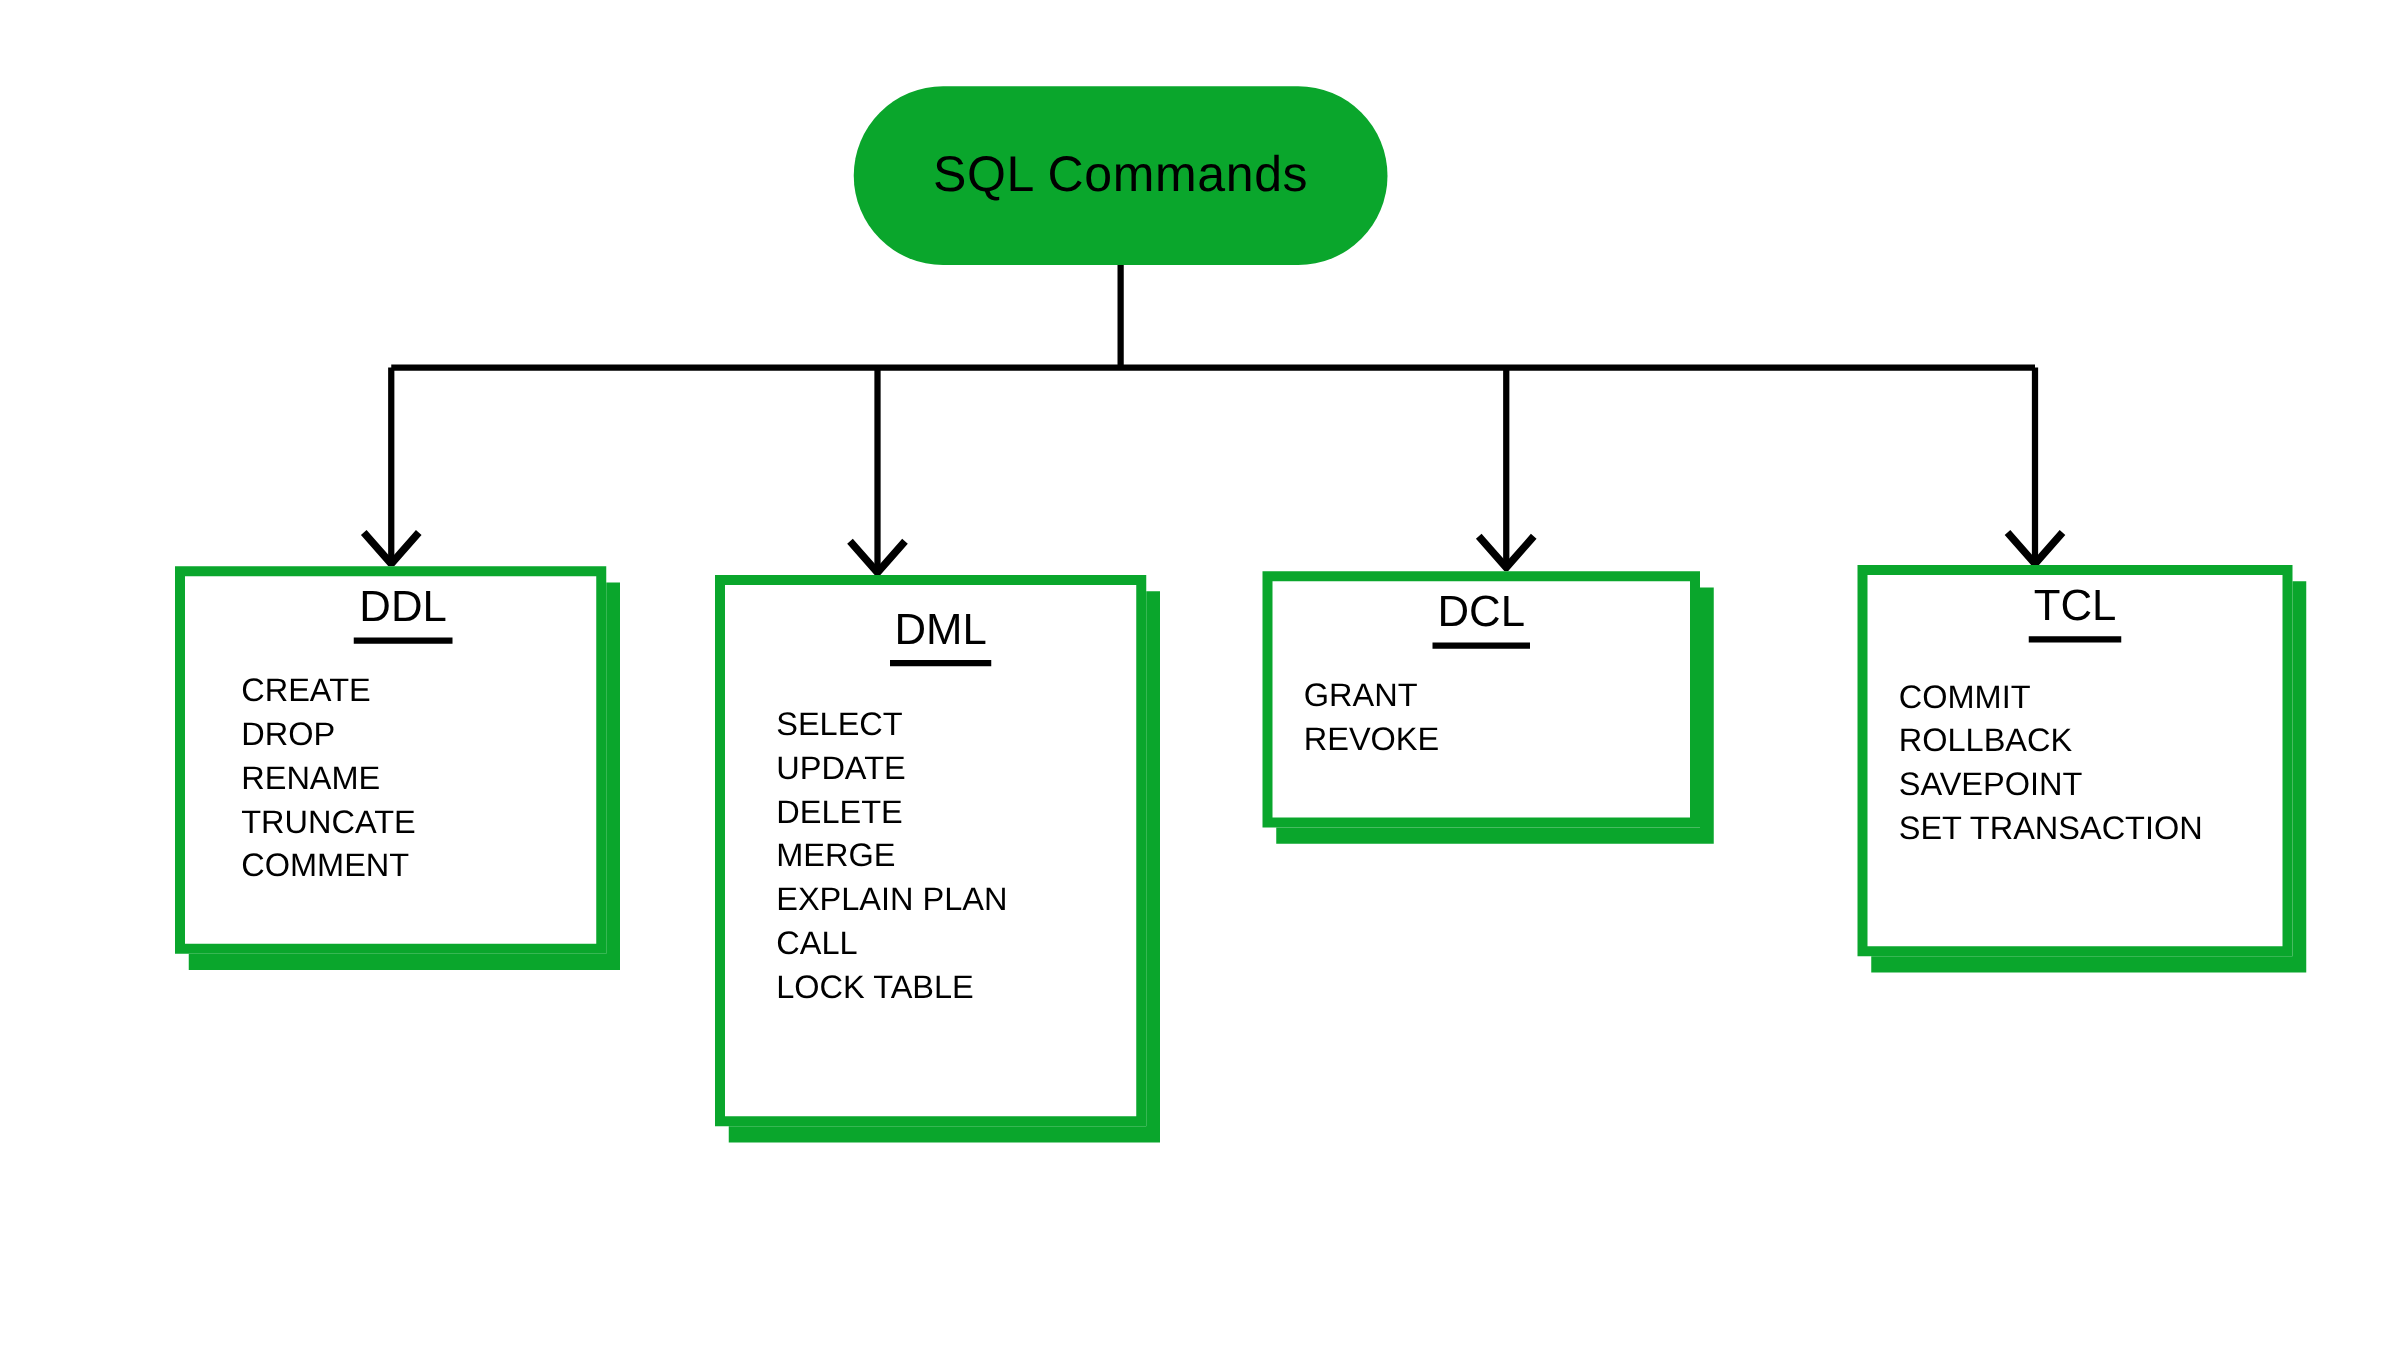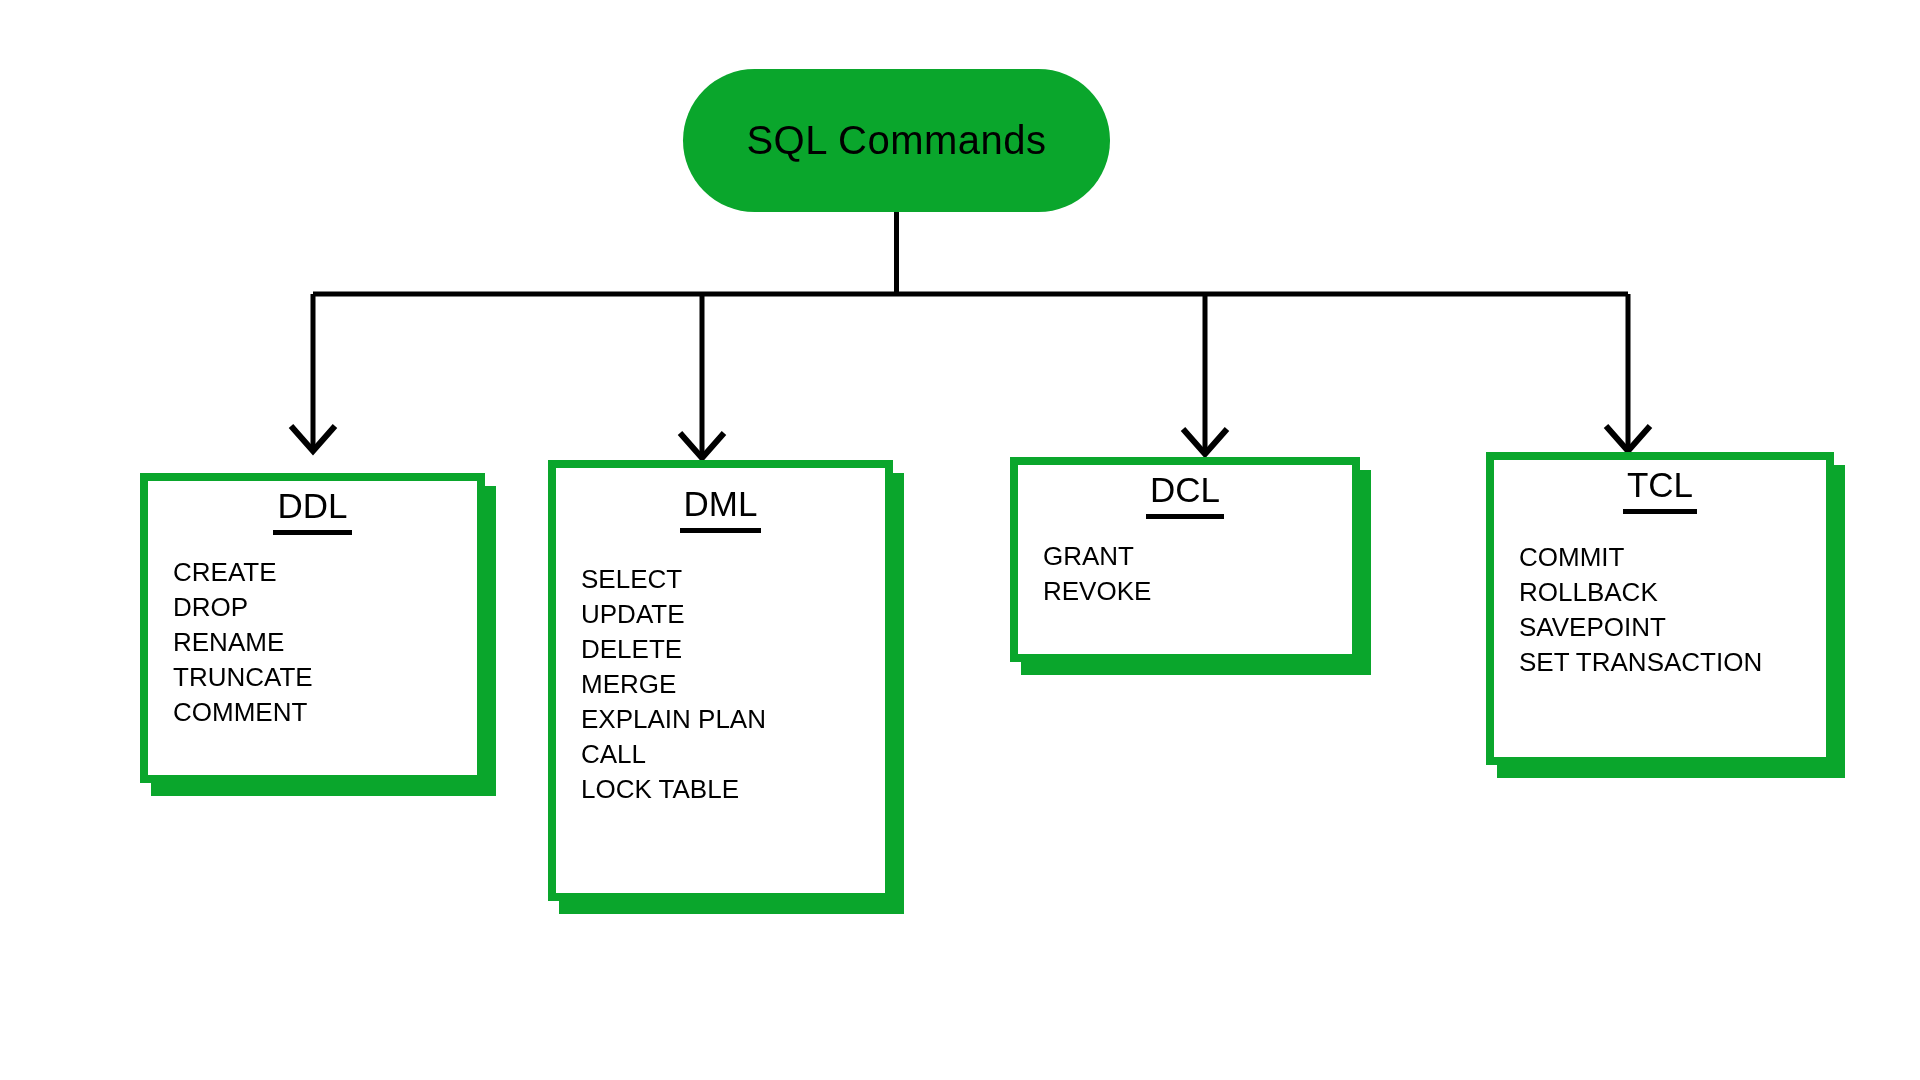--- a/index.html
+++ b/index.html
@@ -29,22 +29,22 @@
   .trunk { stroke-width: 5px; }
   .arrowhead { stroke-width: 6px; }
 
   
   .node {
     position: absolute;
     background: #ffffff;
     border: 8px solid var(--green);
     box-shadow: 11px 13px 0 0 var(--green);
   }
-  #node-ddl { left: 140px;  top: 473px; width: 345px; height: 310px; }
-  #node-dml { left: 548px;  top: 460px; width: 345px; height: 441px; }
+  #node-ddl { left: 140px;  top: 453px; width: 345px; height: 310px; padding-left: 20px; }
+  #node-dml { left: 572px;  top: 460px; width: 345px; height: 441px; padding-left: 16px; }
   #node-dcl { left: 1010px; top: 457px; width: 350px; height: 205px; }
   #node-tcl { left: 1486px; top: 452px; width: 348px; height: 313px; }
 
   .node-header { text-align: center; margin-top: 5px; }
   .node-header span {
     display: inline-block;
     font-size: 35px;
     padding: 0 4px 4px;
     border-bottom: 5px solid var(--ink);
   }

